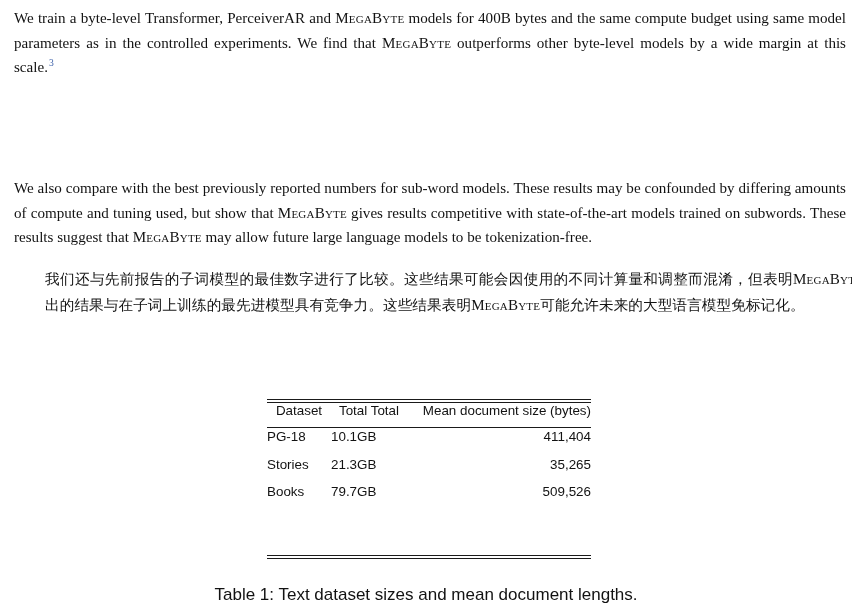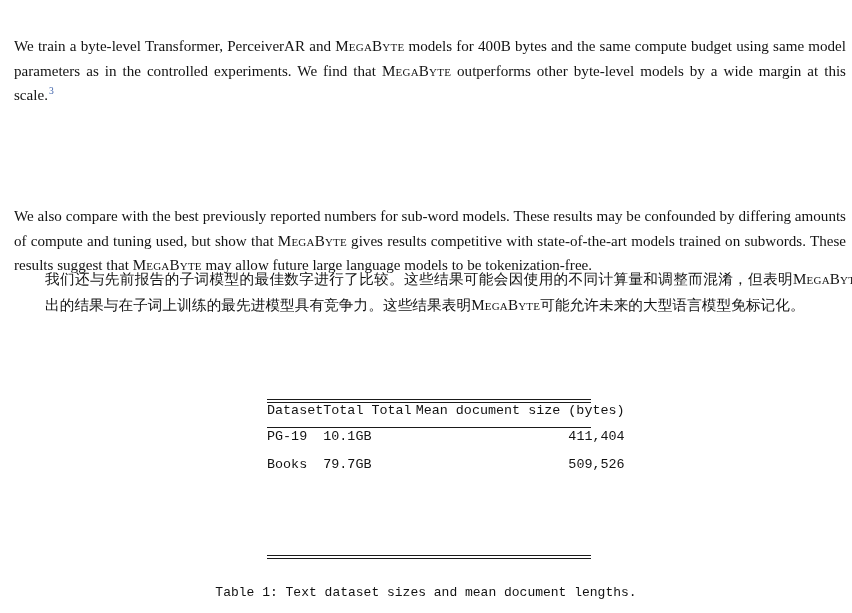--- a/index.html
+++ b/index.html
@@ -32,21 +32,20 @@
     width: 832px;
     text-align: justify;
     text-justify: inter-word;
     font-size: 15.1px;
     line-height: 24.6px;
     color: #121212;
     hyphens: none;
   }
   .para.en {
     font-family: "Liberation Serif", "DejaVu Serif", serif;
-    margin-top: 28px;
   }
   .para.zh {
     font-family: "DejaVu Sans", "Liberation Sans", sans-serif;
     font-size: 14.6px;
     line-height: 26px;
     letter-spacing: 0.1px;
   }
 
   
   .sc {
@@ -69,21 +68,21 @@
   
   .table-wrap {
     position: absolute;
     left: 267px;
     top: 398px;
     width: 324px;
   }
   table.data {
     border-collapse: collapse;
     width: 324px;
-    font-family: Liberation Mono, monospace;
+    font-family: Liberation Sans, sans-serif;
     font-size: 13.4px;
     color: #121212;
   }
   table.data thead th {
     font-weight: normal;
     padding: 5px 0 5px 0;
     white-space: nowrap;
   }
   table.data tbody td {
     padding: 6.2px 0 6.2px 0;
@@ -133,22 +132,22 @@
     height: 0;
     border-top: 0.9px solid #1a1a1a;
   }
 
   .caption {
     position: absolute;
     left: 0;
     top: 585px;
     width: 852px;
     text-align: center;
-    font-family: Liberation Mono, monospace;
-    font-size: 13px;
+    font-family: Liberation Sans, sans-serif;
+    font-size: 17px;
     color: #121212;
   }
 </style>
 </head>
 <body>
 
 <div class="page">
 
   <div class="para en" id="para-1" style="top: 6px;">We train a byte-level Transformer, PerceiverAR and <span class="sc">MegaByte</span> models for 400B bytes and the same compute budget using same model parameters as in the controlled experiments. We find that <span class="sc">MegaByte</span> outperforms other byte-level models by a wide margin at this scale.<sup class="fn">3</sup></div>
 
@@ -167,23 +166,28 @@
     <table class="data">
       <thead>
         <tr>
           <th class="col-dataset">Dataset</th>
           <th class="col-bytes">Total Total</th>
           <th class="col-mean">Mean document size (bytes)</th>
         </tr>
       </thead>
       <tbody id="table-body">
           <tr>
-            <td class="col-dataset">PG-19</td>
+            <td class="col-dataset">PG-18</td>
             <td class="col-bytes">10.1GB</td>
             <td class="col-mean">411,404</td>
+          </tr>
+          <tr>
+            <td class="col-dataset">Stories</td>
+            <td class="col-bytes">21.3GB</td>
+            <td class="col-mean">35,265</td>
           </tr>
           <tr>
             <td class="col-dataset">Books</td>
             <td class="col-bytes">79.7GB</td>
             <td class="col-mean">509,526</td>
           </tr>
         </tbody>
     </table>
   </div>
 

